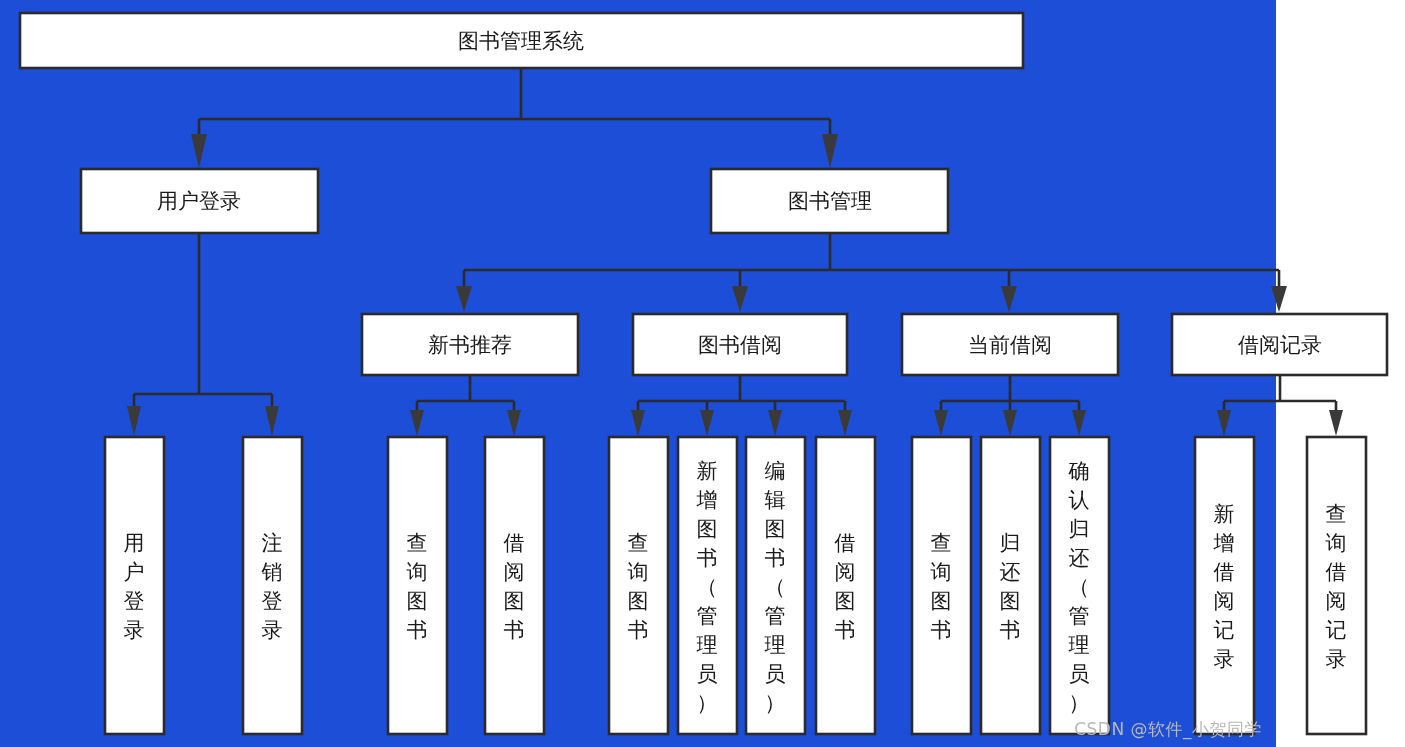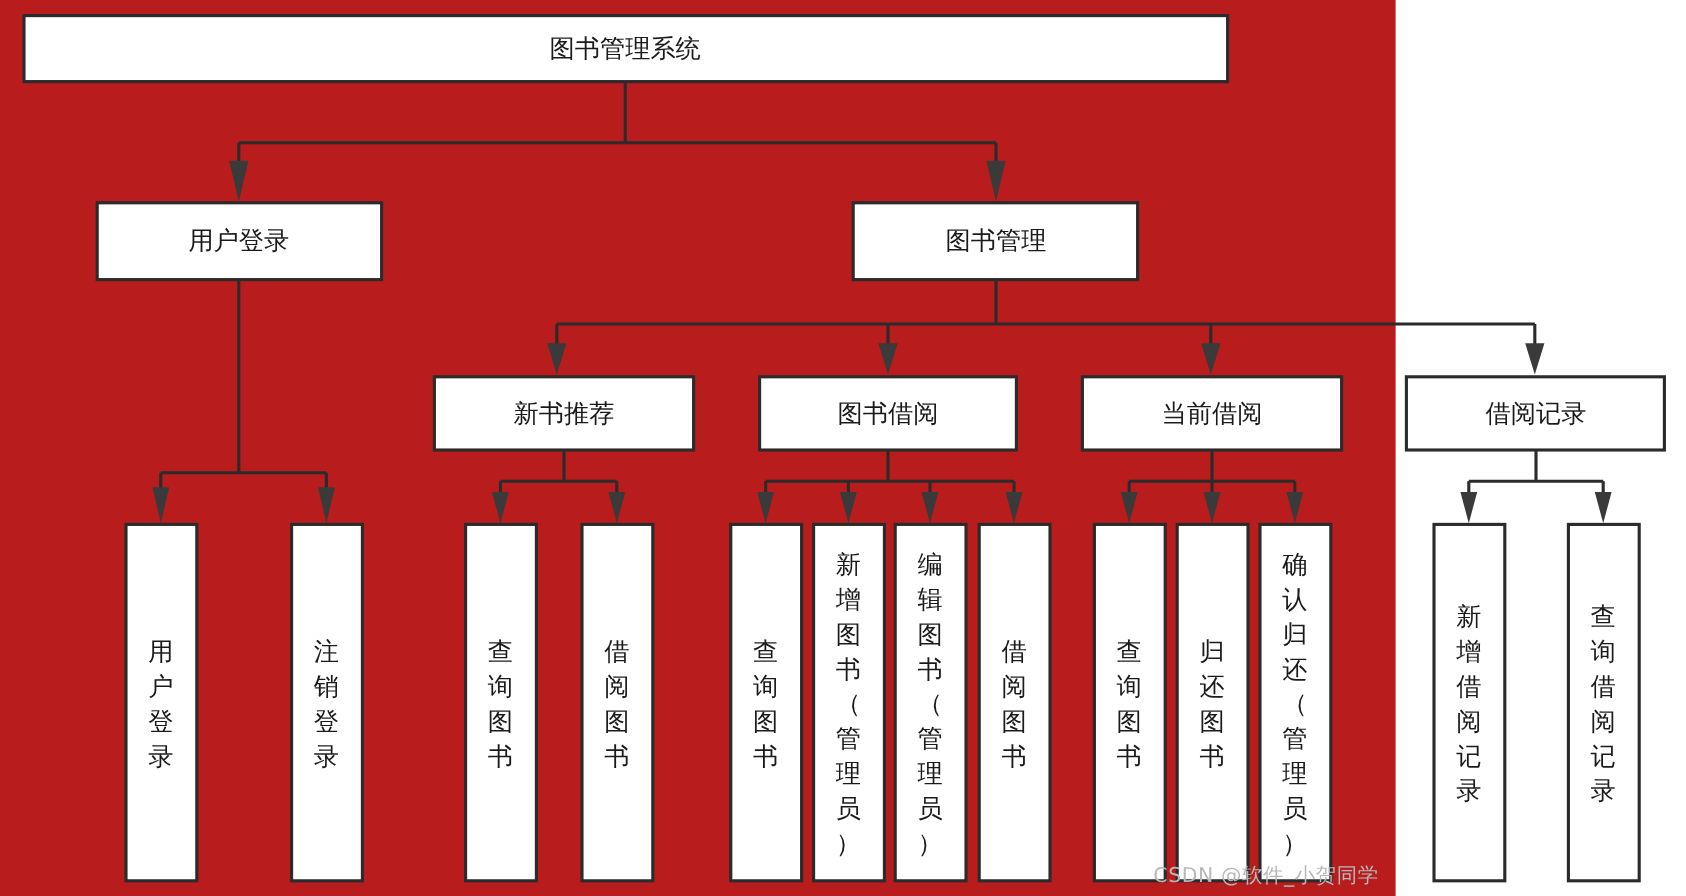--- a/index.html
+++ b/index.html
@@ -9,23 +9,23 @@
     background: #ffffff;
   }
   body {
     width: 1405px;
     height: 747px;
     font-family: "DejaVu Sans", "Liberation Sans", sans-serif;
     overflow: hidden;
   }
   #diagram-root {
     position: relative;
-    width: 1163px;
+    width: 1276px;
     height: 747px;
-    background: #b91c1c;
+    background: #1d4ed8;
   }
   svg#tree-svg {
     position: absolute;
     left: 0;
     top: 0;
     width: 1405px;
     height: 747px;
     display: block;
   }
   .node-rect {

